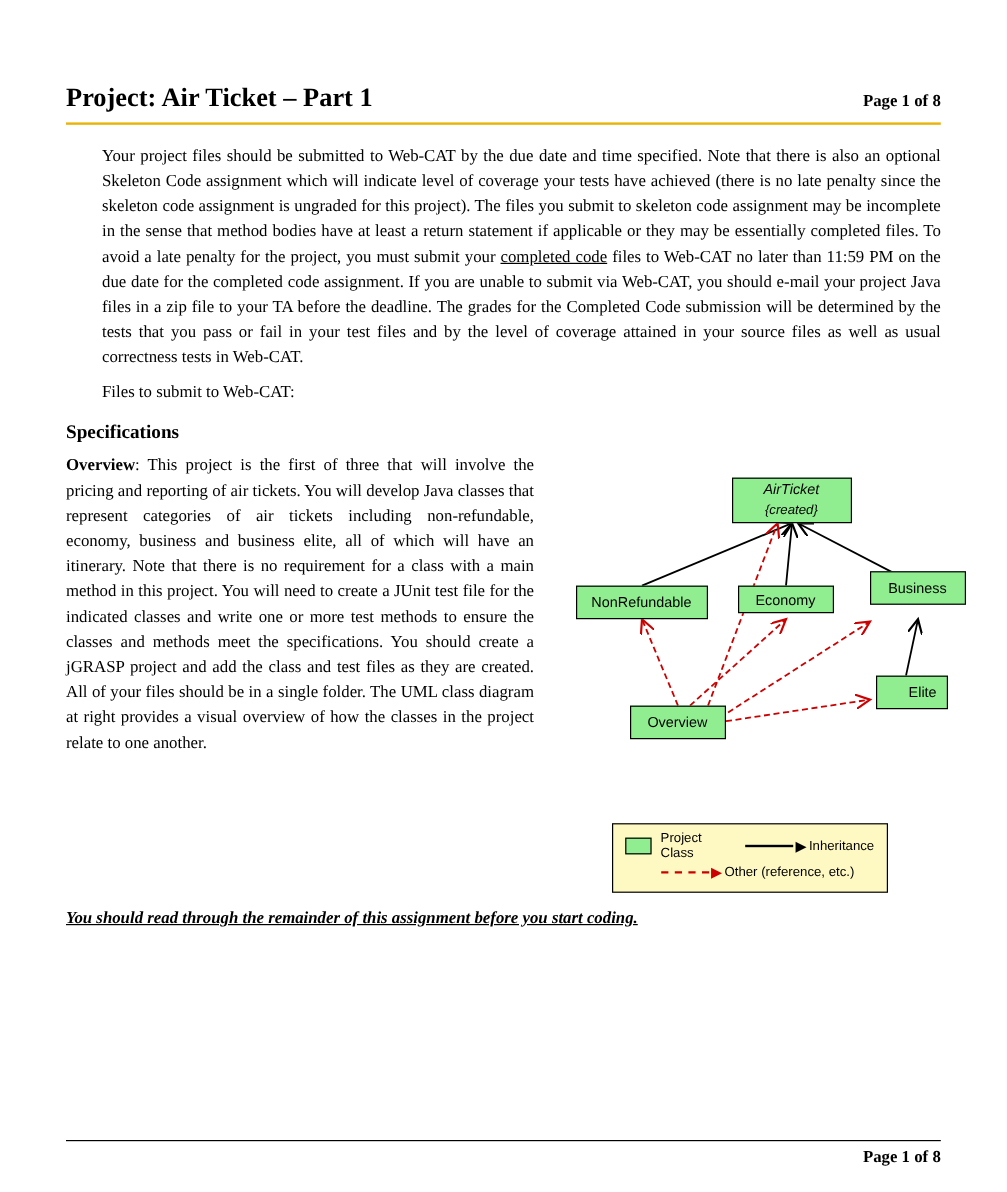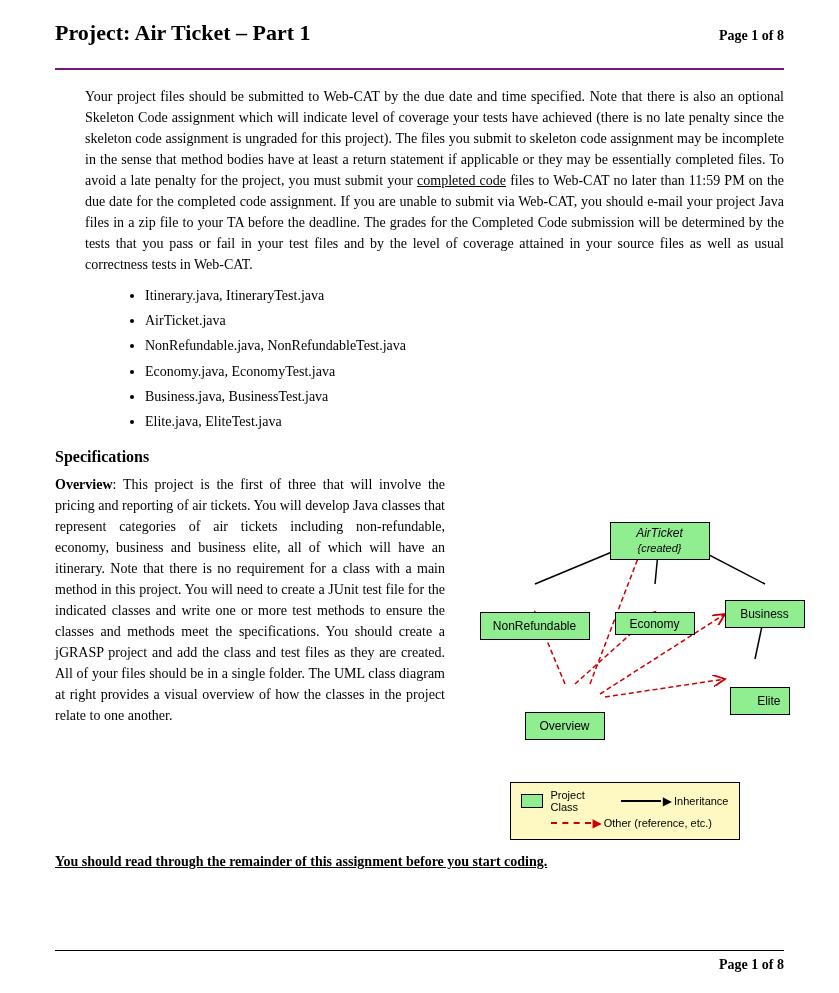--- a/index.html
+++ b/index.html
@@ -17,23 +17,24 @@
       min-height: 993px;
       padding: 20px 55px 20px 55px;
       position: relative;
       display: flex;
       flex-direction: column;
     }
     .header {
       display: flex;
       justify-content: space-between;
       align-items: baseline;
-      border-bottom: 2px solid #701a75;
-      padding-bottom: 22px;
+      border-bottom: 2px solid #eab308;
+      padding-bottom: 8px;
       margin-bottom: 16px;
+      margin-top: 48px;
     }
     .header-title {
       font-size: 22px;
       font-weight: bold;
     }
     .header-page {
       font-size: 14px;
       font-weight: bold;
     }
     .section-heading {
@@ -87,21 +88,20 @@
       position: relative;
     }
     .uml-box {
       position: absolute;
       background: #90ee90;
       border: 1.5px solid #000;
       text-align: center;
       font-size: 12px;
       padding: 4px 8px;
       font-family: Arial, sans-serif;
-      margin-top: 28px;
     }
     .uml-box.abstract {
       font-style: italic;
     }
     svg.uml-svg {
       position: absolute;
       top: 0; left: 0;
       width: 100%;
       height: 100%;
       pointer-events: none;
@@ -147,20 +147,21 @@
       font-size: 14px;
       font-weight: bold;
     }
     .bold-underline-note {
       font-weight: bold;
       text-decoration: underline;
       margin-top: 14px;
       margin-bottom: 16px;
       font-size: 14px;
       display: block;
+      font-style: italic;
     }
     .content-body {
       flex: 1;
     }
   </style>
 </head>
 <body>
 
 <div class="page">
   <div class="header">
@@ -168,28 +169,21 @@
     <span class="header-page">Page 1 of 8</span>
   </div>
 
   <div class="content-body">
 
     <div>
       <div class="deliverables-body">
         <p>
           Your project files should be submitted to Web-CAT by the due date and time specified.  Note that there is also an optional Skeleton Code assignment which will indicate level of coverage your tests have achieved (there is no late penalty since the skeleton code assignment is ungraded for this project).  The files you submit to skeleton code assignment may be incomplete in the sense that method bodies have at least a return statement if applicable or they may be essentially completed files.  To avoid a late penalty for the project, you must submit your <span class="underline">completed code</span> files to Web-CAT no later than 11:59 PM on the due date for the completed code assignment. If you are unable to submit via Web-CAT, you should e-mail your project Java files in a zip file to your TA before the deadline. The grades for the Completed Code submission will be determined by the tests that you pass or fail in your test files and by the level of coverage attained in your source files as well as usual correctness tests in Web-CAT.
         </p>
-        <ul class="bullet-list">
-          <li>Itinerary.java, ItineraryTest.java</li>
-          <li>AirTicket.java</li>
-          <li>NonRefundable.java, NonRefundableTest.java</li>
-          <li>Economy.java, EconomyTest.java</li>
-          <li>Business.java, BusinessTest.java</li>
-          <li>Elite.java, EliteTest.java</li>
-        </ul>
+        <p class="files-label">Files to submit to Web-CAT:</p>
       </div>
     </div>
 
     <div>
       <div class="section-heading">Specifications</div>
       <div class="specs-content">
         <div class="specs-text">
           <p>
             <strong>Overview</strong>:  This project is the first of three that will involve the pricing and reporting of air tickets.  You will develop Java classes that represent categories of air tickets including non-refundable, economy, business and business elite, all of which will have an itinerary.  Note that there is no requirement for a class with a main method in this project. You will need to create a JUnit test file for the indicated classes and write one or more test methods to ensure the classes and methods meet the specifications. You should create a jGRASP project and add the class and test files as they are created.  All of your files should be in a single folder.  The UML class diagram at right provides a visual overview of how the classes in the project relate to one another.
           </p>

